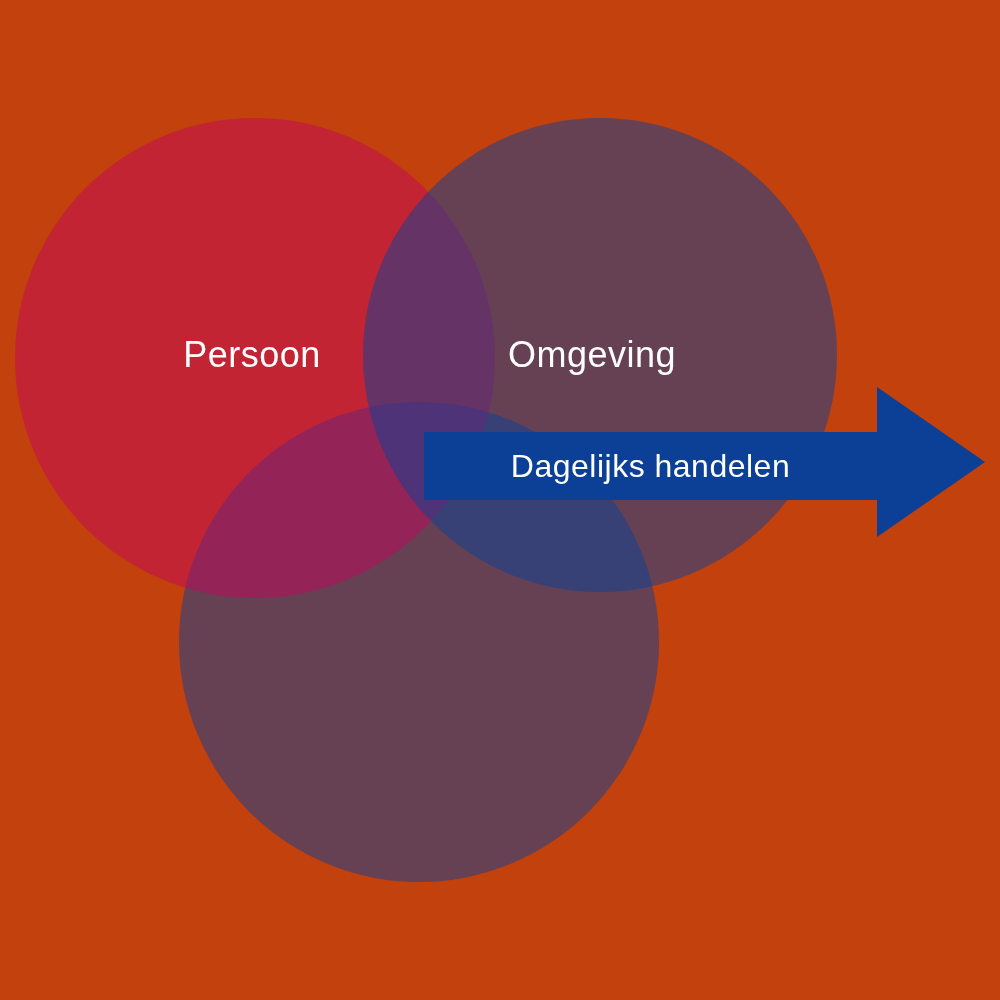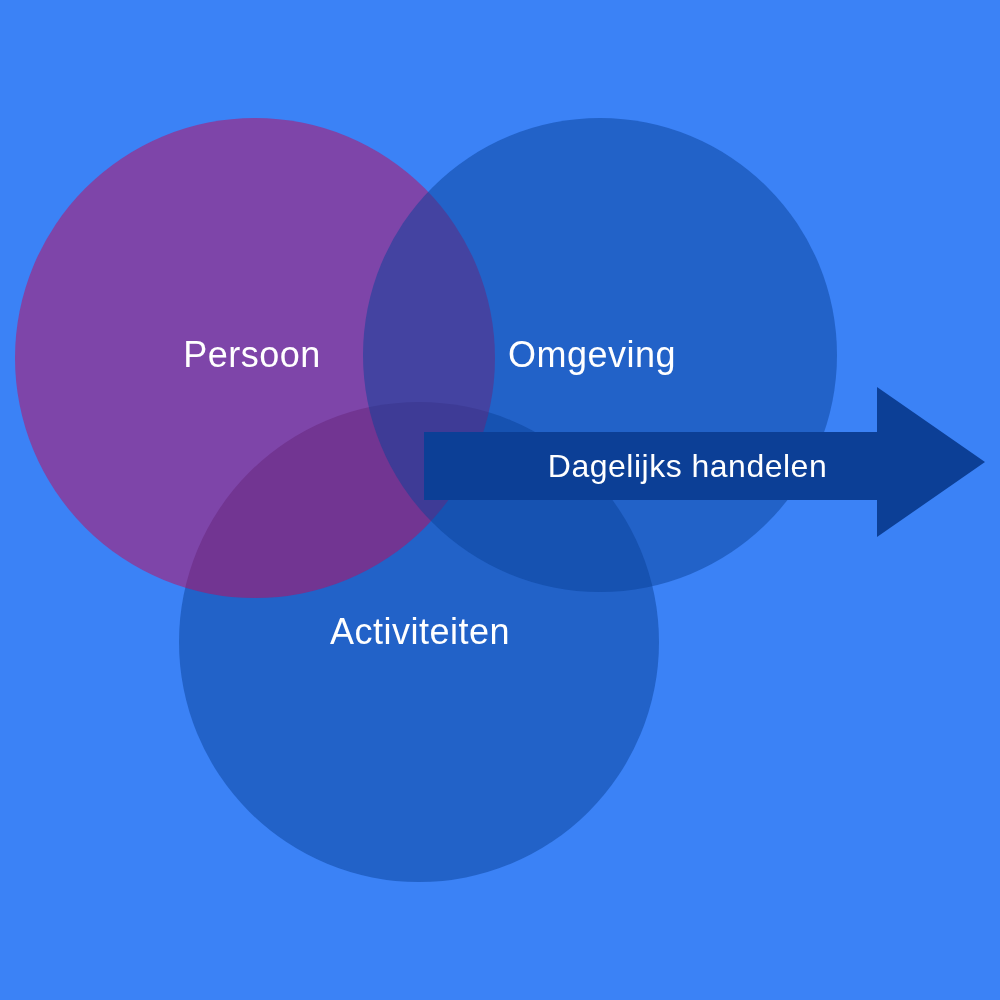--- a/index.html
+++ b/index.html
@@ -5,21 +5,21 @@
   html, body {
     margin: 0;
     padding: 0;
     background: #ffffff;
     font-family: "Liberation Sans", "DejaVu Sans", sans-serif;
   }
   .canvas {
     position: relative;
     width: 1000px;
     height: 1000px;
-    background: #3b82f6;
+    background: #c2410c;
     overflow: hidden;
   }
   .circle {
     position: absolute;
     border-radius: 50%;
   }
   .circle-persoon {
     left: 15px; top: 118px;
     width: 480px; height: 480px;
     background: rgba(193, 7, 91, 0.5);   
@@ -63,37 +63,35 @@
     left: 424px; top: 432px;
     width: 453px;
     line-height: 68px;
     text-align: center;
     color: #ffffff;
     font-size: 32px;
     font-weight: 400;
     letter-spacing: 0.5px;
     z-index: 6;
     white-space: nowrap;
-    padding-left: 37px;
   }
 </style>
 </head>
 <body>
 
 <div class="canvas">
 
   <div class="circle circle-activiteiten"></div>
   <div class="circle circle-persoon"></div>
   <div class="circle circle-omgeving"></div>
 
   <svg class="arrow-svg" viewBox="0 0 1000 1000" xmlns="http://www.w3.org/2000/svg">
     <polygon points="424,432 877,432 877,387 985,462 877,537 877,500 424,500" fill="#0c3f96"></polygon>
   </svg>
 
   <div class="venn-label label-persoon">Persoon</div>
 
   <div class="venn-label label-omgeving">Omgeving</div>
 
-  <div class="venn-label label-activiteiten">Activiteiten</div>
 
   <div class="arrow-label">Dagelijks handelen</div>
 
 </div>
 
 </body></html>

